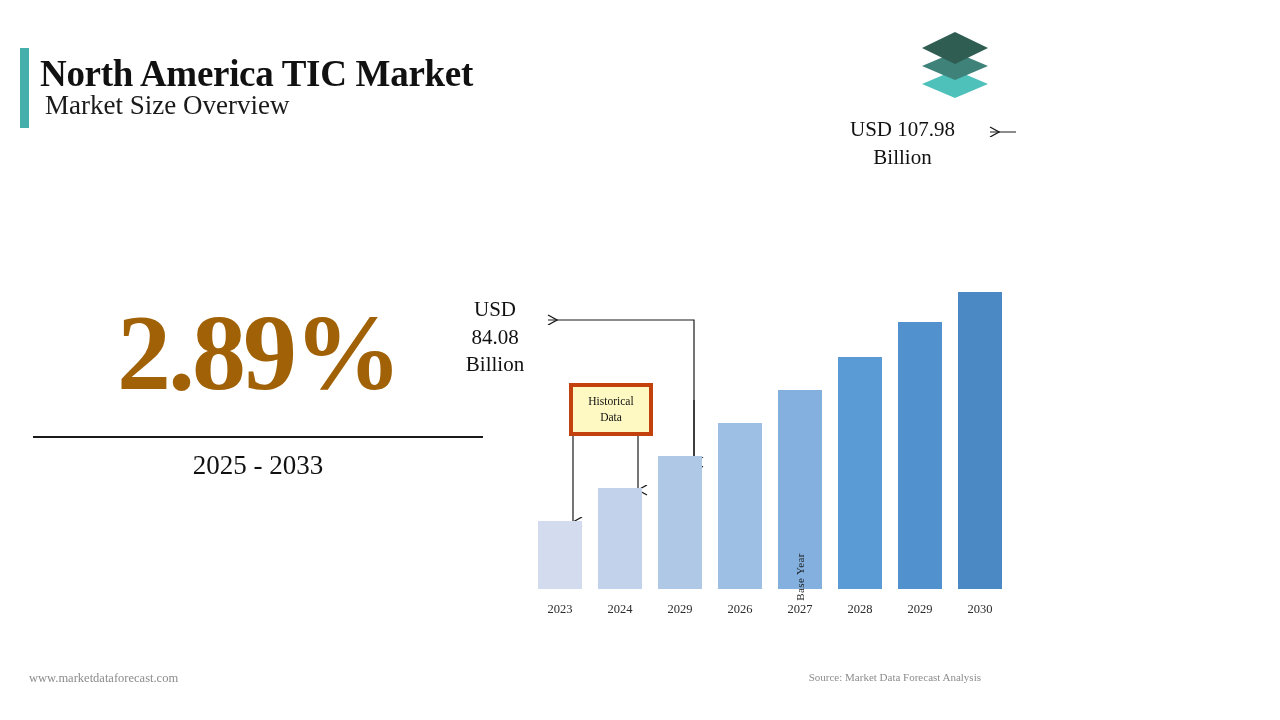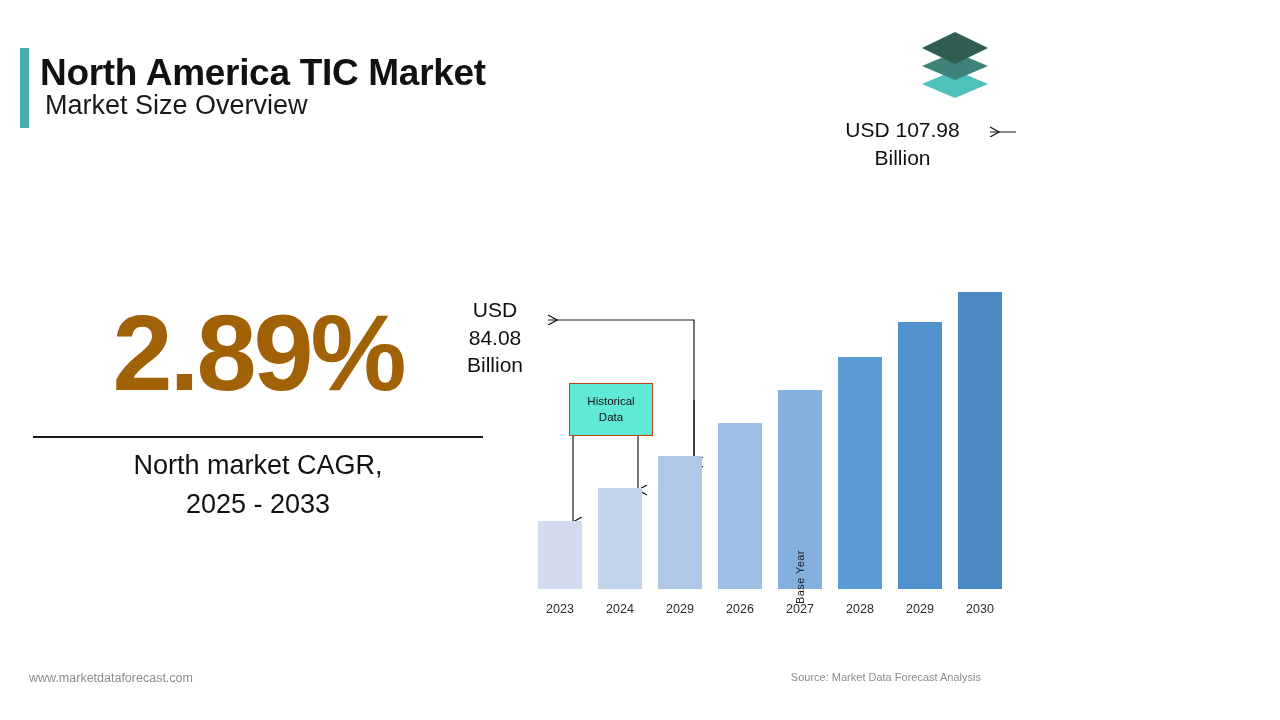--- a/index.html
+++ b/index.html
@@ -11,20 +11,21 @@
   body {
     font-family: "Liberation Sans", sans-serif;
     -webkit-font-smoothing: antialiased;
   }
   #canvas {
     position: relative;
     width: 1016px;
     height: 720px;
     background: #ffffff;
     overflow: hidden;
+    font-family: Liberation Serif, serif;
   }
 
   
   .accent-bar {
     position: absolute;
     left: 20px;
     top: 48px;
     width: 9px;
     height: 80px;
     background: #45b0ab;
@@ -126,22 +127,22 @@
     font-size: 21px;
     color: #111111;
     line-height: 1.32;
   }
   .hist-box {
     position: absolute;
     left: 569px;
     top: 383px;
     width: 84px;
     height: 53px;
-    border: 1px solid #c2410c;
-    background: #5eead4;
+    border: 4px solid #c2410c;
+    background: #fef9c3;
     box-sizing: border-box;
     display: flex;
     align-items: center;
     justify-content: center;
     text-align: center;
     font-size: 11.5px;
     color: #111111;
     line-height: 1.35;
   }
   .footer-left {
@@ -170,21 +171,20 @@
 
   <svg class="logo" viewBox="0 0 86 78">
     <polygon points="43,44 76,58 43,72 10,58" fill="#4fc1bb"></polygon>
     <polygon points="43,26 76,40 43,54 10,40" fill="#3e8279"></polygon>
     <polygon points="43,6 76,22 43,38 10,22" fill="#2f5d52"></polygon>
   </svg>
 
   <div class="kpi-value">2.89%</div>
   <div class="kpi-rule"></div>
   <div class="kpi-caption">
-    <div>North market CAGR,</div>
     <div>2025 - 2033</div>
   </div>
 
   <div id="chart">
 
     <div class="anno-text" style="left:452px; top:296px; width:86px;">
       <div>USD</div>
       <div>84.08</div>
       <div>Billion</div>
     </div>

